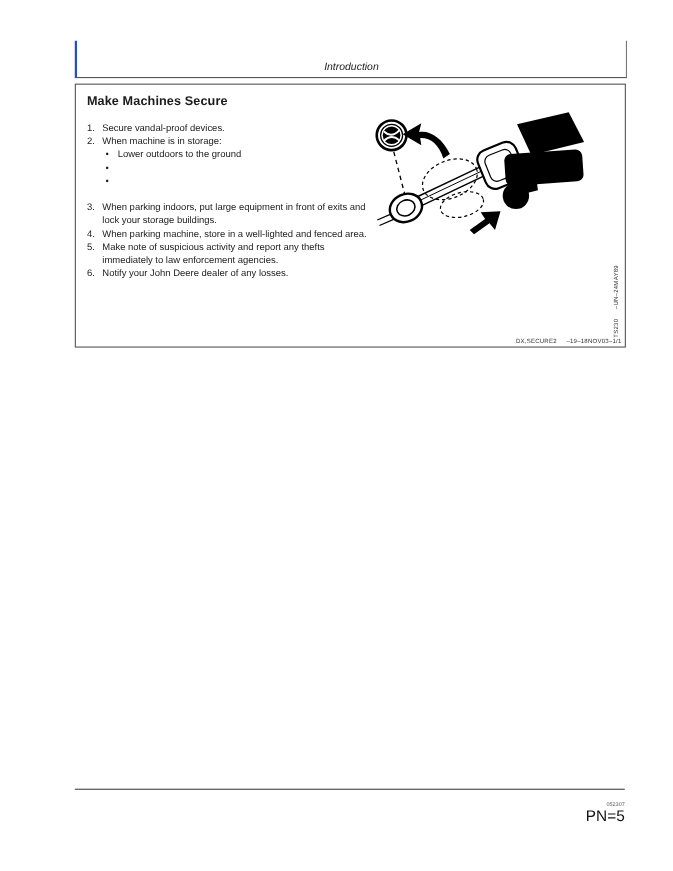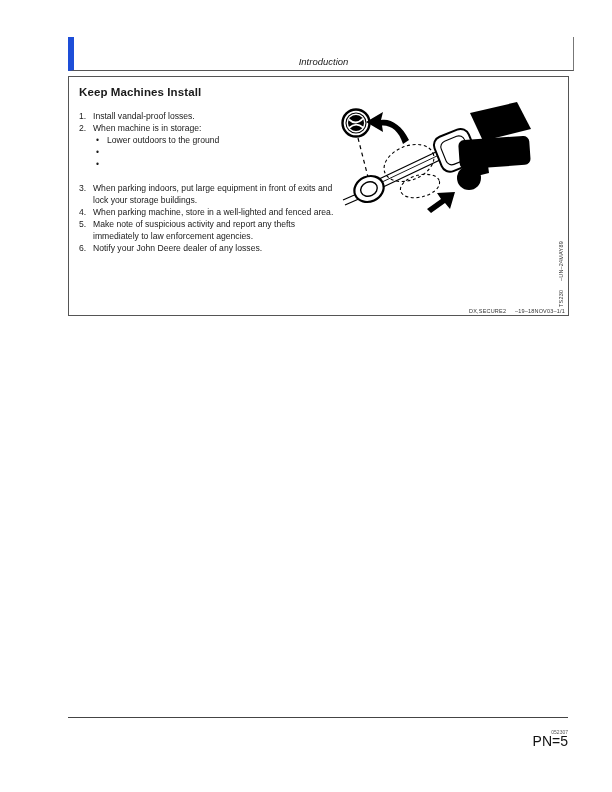--- a/index.html
+++ b/index.html
@@ -4,21 +4,21 @@
 <style>
   html,body { margin:0; padding:0; background:#e8e8e8; }
   .page {
     position:relative; width:612px; height:792px; margin:0 auto;
     background:#ffffff; overflow:hidden;
     font-family:"Liberation Sans", sans-serif; color:#1a1a1a;
   }
   
   .running-header {
     position:absolute; left:68px; top:37px; width:499px; height:33px;
-    border-left:6px solid #1d4ed8; border-right:1px solid #777;
+    border-left:2px solid #1d4ed8; border-right:1px solid #777;
     border-bottom:1px solid #555;
   }
   .header-title {
     position:absolute; left:0; bottom:3px; width:100%;
     text-align:center; font-style:italic; font-size:9.5px; color:#222;
   }
   
   .section-box {
     position:absolute; left:68px; top:76px; width:499px; height:238px;
     border:1px solid #555;
@@ -63,26 +63,26 @@
 </head>
 <body>
 
 <div class="page">
 
   <div class="running-header">
     <span class="header-title">Introduction</span>
   </div>
 
   <div class="section-box">
-    <h1 class="section-title">Keep Machines Install</h1>
+    <h1 class="section-title">Make Machines Secure</h1>
 
     <div class="list">
       <div class="li">
         <span class="num">1.</span>
-        <span class="txt">Install vandal-proof losses.</span>
+        <span class="txt">Secure vandal-proof devices.</span>
       </div>
       <div class="li">
         <span class="num">2.</span>
         <span class="txt">When machine is in storage:</span>
       </div>
       <div class="bullet-row">
         <span class="dot">•</span>
         <span class="btxt">Lower outdoors to the ground</span>
       </div>
       <div class="bullet-row">

